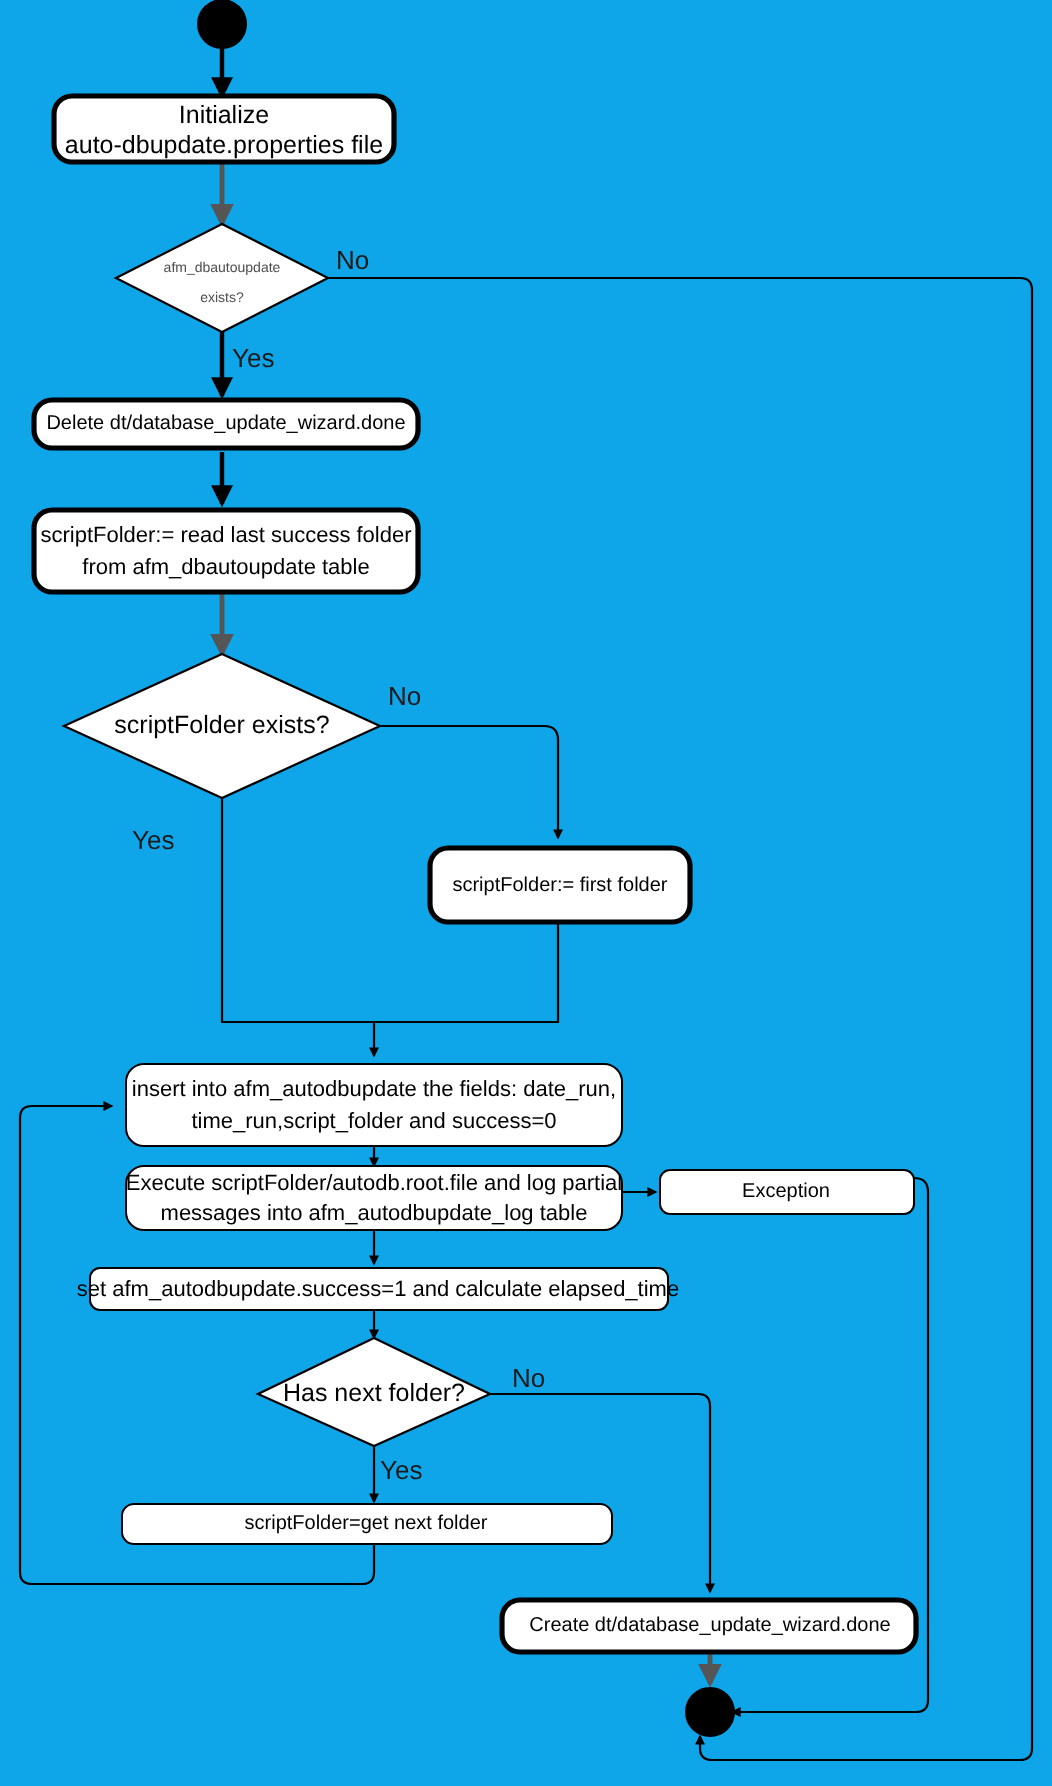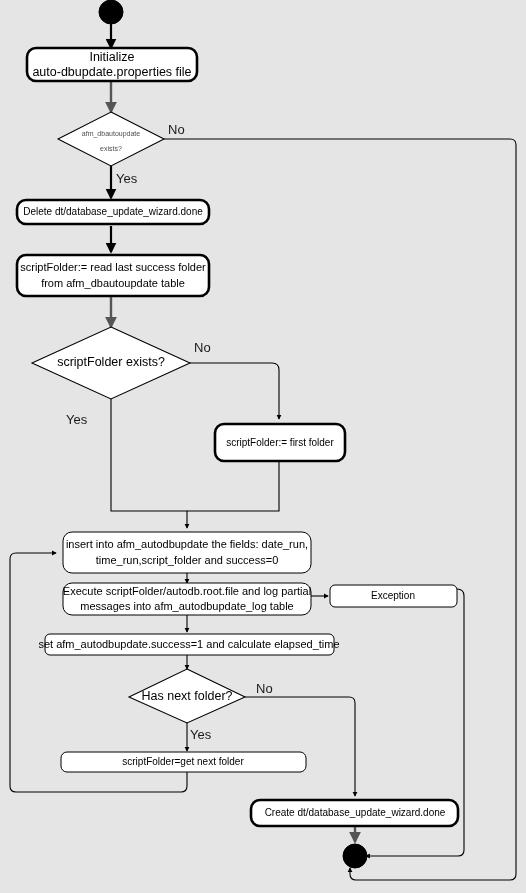--- a/index.html
+++ b/index.html
@@ -8,21 +8,21 @@
     padding: 0;
     background: #ffffff;
   }
   body {
     font-family: "Liberation Sans", sans-serif;
   }
   #flow-root {
     position: relative;
     width: 526px;
     height: 893px;
-    background: #e5e5e5;
+    background: #0ea5e9;
     overflow: hidden;
   }
   #flow-svg {
     position: absolute;
     top: 0;
     left: 0;
     width: 526px;
     height: 893px;
   }
   .node-text {

